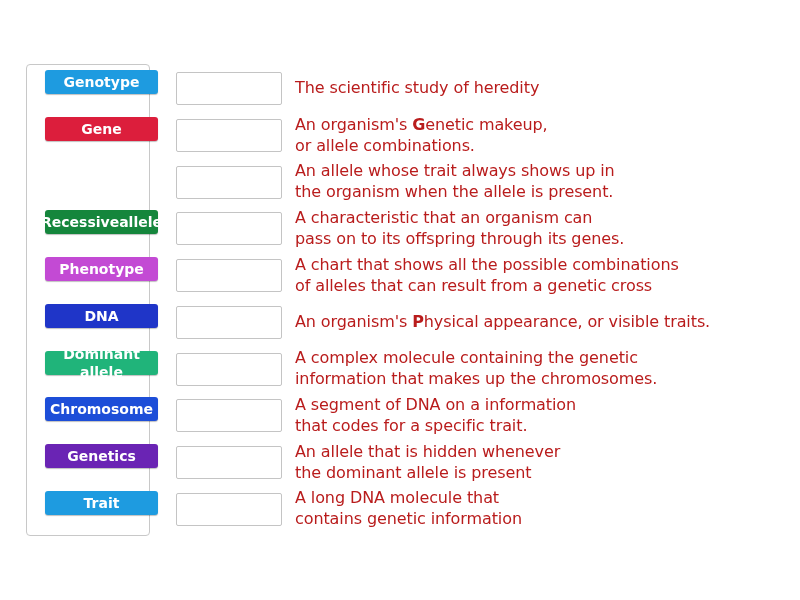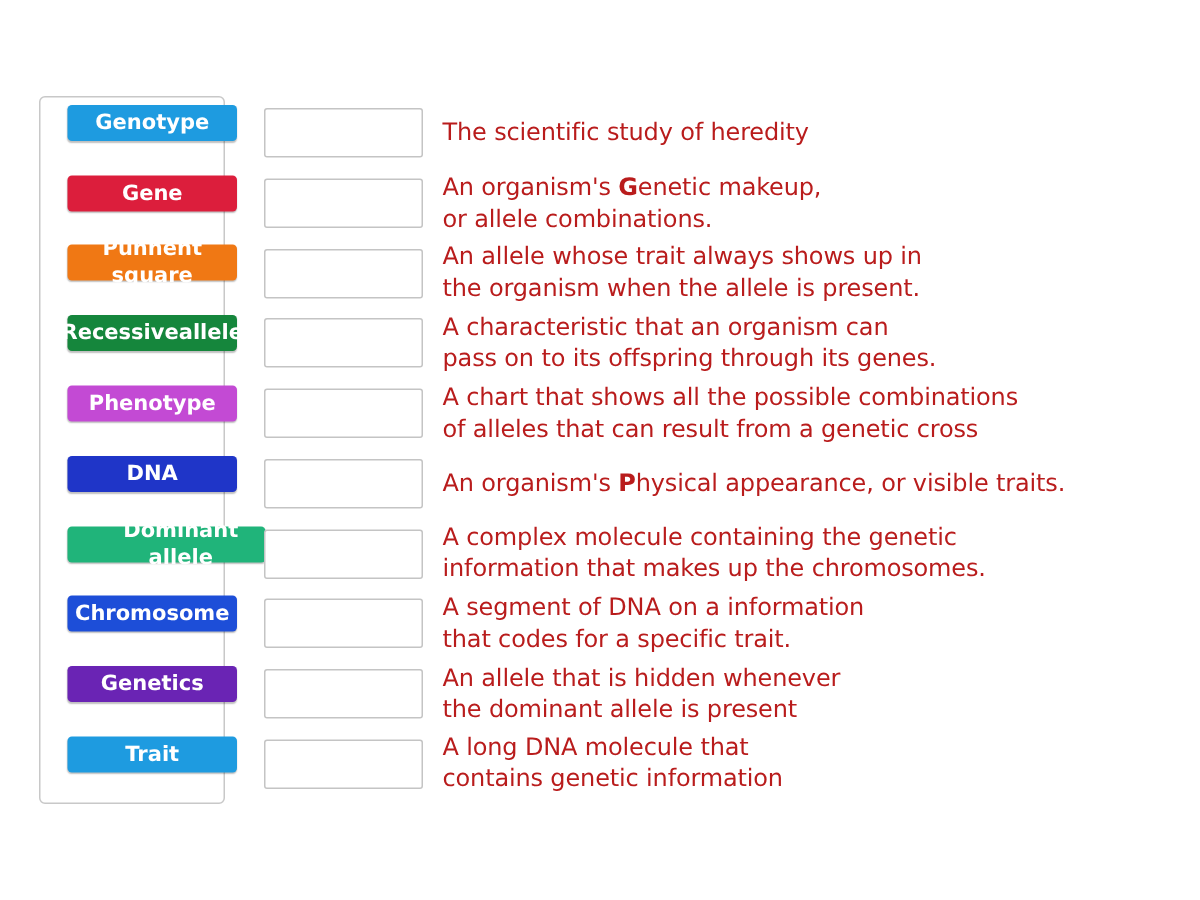--- a/index.html
+++ b/index.html
@@ -21,35 +21,31 @@
 </head>
 <body>
 
 <div class="bank">
   <div class="tile" style="top:5px;background:#1e9be0;">
       <span>Genotype</span>
     </div>
   <div class="tile" style="top:52px;background:#dc1e3c;">
       <span>Gene</span>
     </div>
-  <div class="tile" style="top:98px;background:#f07814;flex-direction:column;">
-      <span>Punnent</span>
-      <span>square</span>
-    </div>
   <div class="tile" style="top:145px;background:#15863c;text-align:right;">
       <span>Recessive</span>
       <span>allele</span>
     </div>
   <div class="tile" style="top:192px;background:#c34ad4;">
       <span>Phenotype</span>
     </div>
   <div class="tile" style="top:239px;background:#1f35c8;text-align:right;">
       <span>DNA</span>
     </div>
-  <div class="tile" style="top:286px;background:#20b47a;flex-direction:column;padding-left:19px;">
+  <div class="tile" style="top:286px;background:#20b47a;flex-direction:column;">
       <span>Dominant</span>
       <span>allele</span>
     </div>
   <div class="tile" style="top:332px;background:#1d4ed8;">
       <span>Chromosome</span>
     </div>
   <div class="tile" style="top:379px;background:#6a24b4;">
       <span>Genetics</span>
     </div>
   <div class="tile" style="top:426px;background:#1e9be0;">

